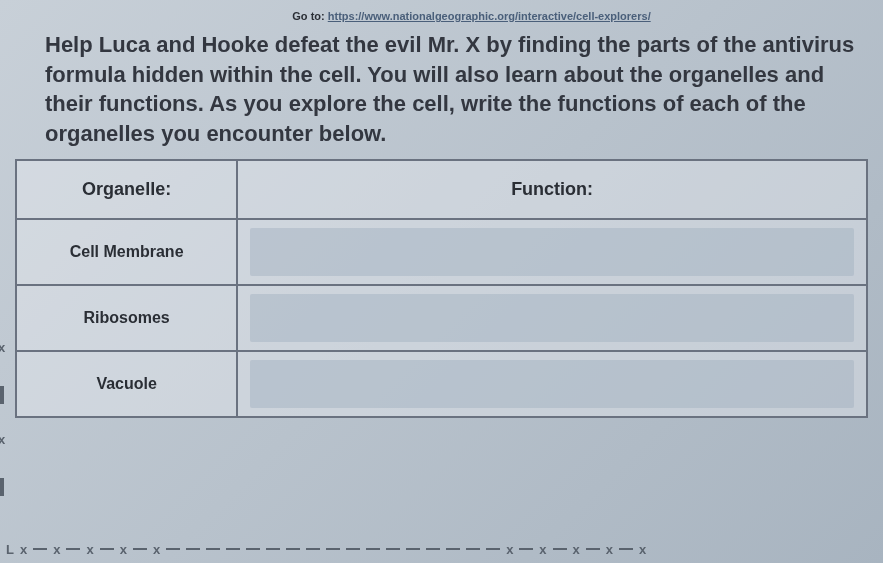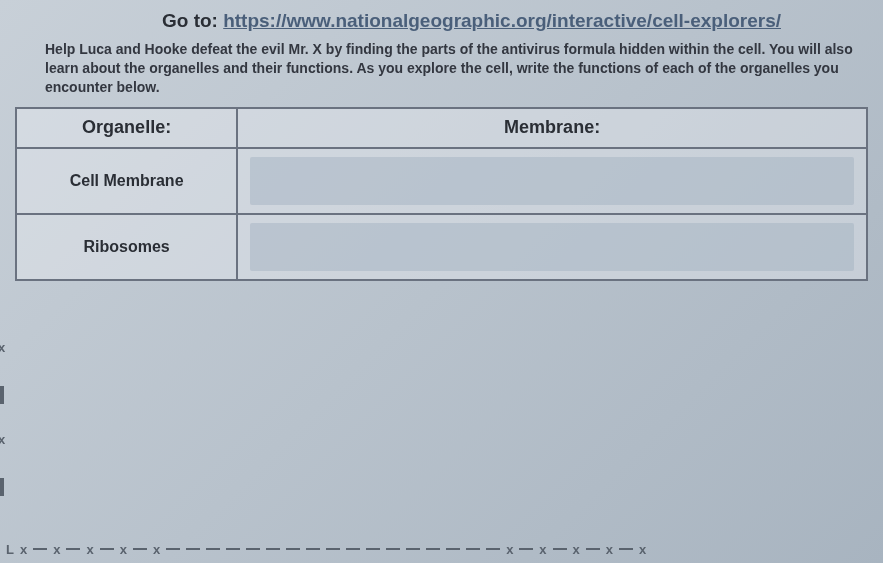--- a/index.html
+++ b/index.html
@@ -14,54 +14,54 @@
       font-family: Arial, sans-serif;
       overflow: hidden;
       position: relative;
     }
     .page {
       padding: 10px 15px 0 15px;
       color: #2a2e35;
     }
     .goto-line {
       text-align: center;
-      font-size: 19px;
+      font-size: 11px;
       margin-bottom: 8px;
       padding-left: 60px;
     }
     .goto-prefix {
       font-weight: bold;
       color: #2a2e35;
     }
     .goto-link {
       color: #4a5f7a;
       text-decoration: underline;
       font-weight: bold;
     }
     .instructions {
-      font-size: 14px;
+      font-size: 22px;
       line-height: 1.35;
       font-weight: bold;
       color: #333740;
       text-align: left;
       padding: 0 10px 10px 30px;
     }
     table.worksheet {
       width: 100%;
       border-collapse: collapse;
       background: rgba(235,238,242,0.4);
     }
     table.worksheet th,
     table.worksheet td {
       border: 2px solid #6a7280;
       text-align: center;
       vertical-align: middle;
     }
     table.worksheet th {
-      height: 40px;
+      height: 59px;
       font-size: 18px;
       font-weight: bold;
       color: #2a2e35;
     }
     table.worksheet td {
       height: 51px;
       font-size: 16px;
       color: #2a2e35;
     }
     .col-organelle {
@@ -132,32 +132,38 @@
 <div class="page">
   <div class="goto-line">
     <span class="goto-prefix">Go to: </span><a class="goto-link">https://www.nationalgeographic.org/interactive/cell-explorers/</a>
   </div>
   <div class="instructions">Help Luca and Hooke defeat the evil Mr. X by finding the parts of the antivirus formula hidden within the cell. You will also learn about the organelles and their functions. As you explore the cell, write the functions of each of the organelles you encounter below.</div>
 
   <table class="worksheet">
     <thead>
       <tr>
         <th class="col-organelle">Organelle:</th>
-        <th class="col-function">Membrane:</th>
+        <th class="col-function">Function:</th>
       </tr>
     </thead>
     <tbody>
       <tr>
         <td class="col-organelle">Cell Membrane</td>
         <td class="col-function">
             <div class="shaded-box"></div>
           </td>
       </tr>
       <tr>
         <td class="col-organelle">Ribosomes</td>
+        <td class="col-function">
+            <div class="shaded-box"></div>
+          </td>
+      </tr>
+      <tr>
+        <td class="col-organelle">Vacuole</td>
         <td class="col-function">
             <div class="shaded-box"></div>
           </td>
       </tr>
     </tbody>
   </table>
 </div>
 
 <div class="left-marks">
   <div class="xmark">x</div>

